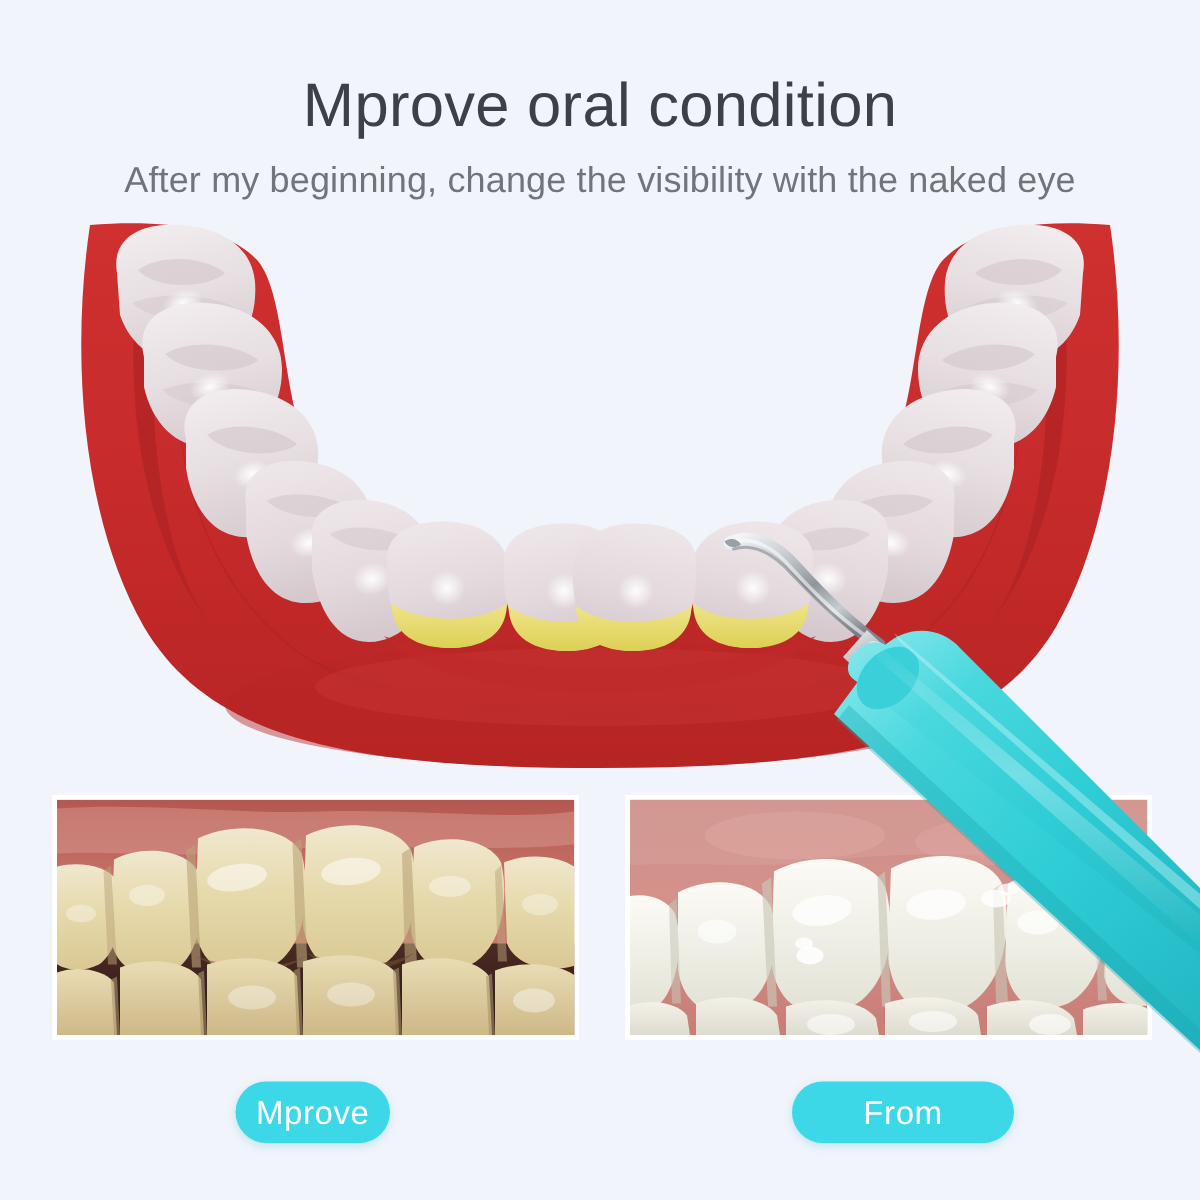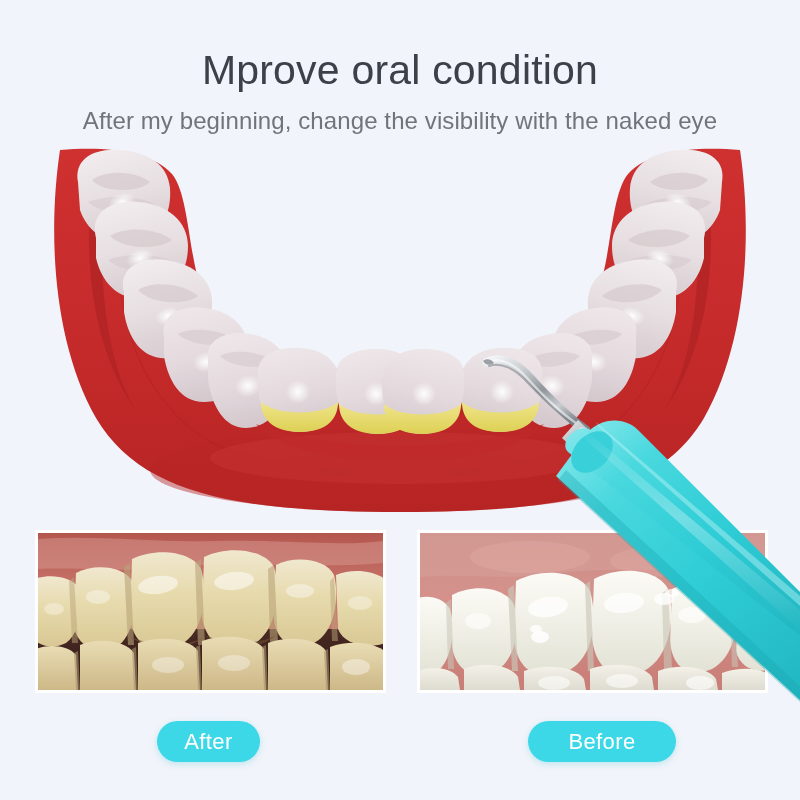--- a/index.html
+++ b/index.html
@@ -392,16 +392,16 @@
         <ellipse cx="592" cy="312" rx="24" ry="17" fill="#39d0d9" transform="rotate(-45 592 312)"></ellipse>
 
         <path d="M586,300 L800,490 L800,470 L578,284 Z" fill="url(#handleHi)" opacity=".55"></path>
         <path d="M600,288 L800,466 L800,456 L596,282 Z" fill="#bdf3f6" opacity=".45"></path>
 
         <path d="M566,330 L800,546 L800,562 L558,340 Z" fill="#1aa6b2" opacity=".35"></path>
       </g>
     </svg>
   </div>
 
-  <div class="pill pill-before" style="background: rgb(61, 216, 232); color: rgb(255, 255, 255);">After</div>
-  <div class="pill pill-after" style="background: rgb(61, 216, 232); color: rgb(255, 255, 255);">Before</div>
+  <div class="pill pill-before" style="background: rgb(61, 216, 232); color: rgb(255, 255, 255);">Mprove</div>
+  <div class="pill pill-after" style="background: rgb(61, 216, 232); color: rgb(255, 255, 255);">From</div>
 
 </div>
 
 </body></html>

